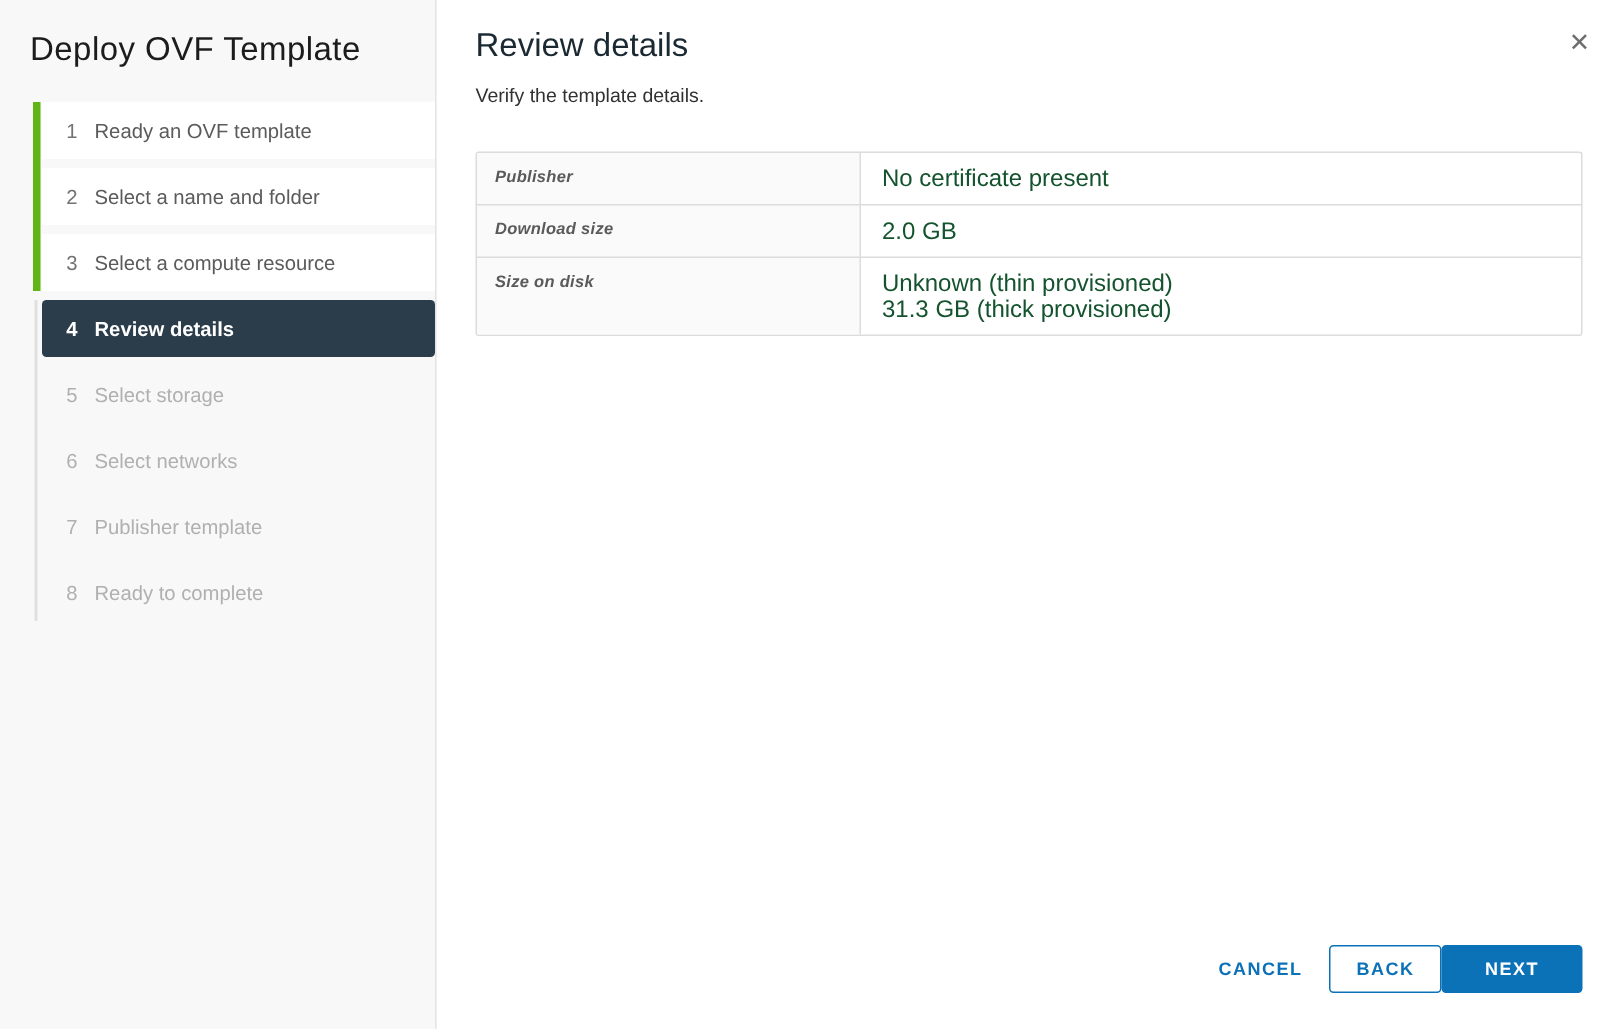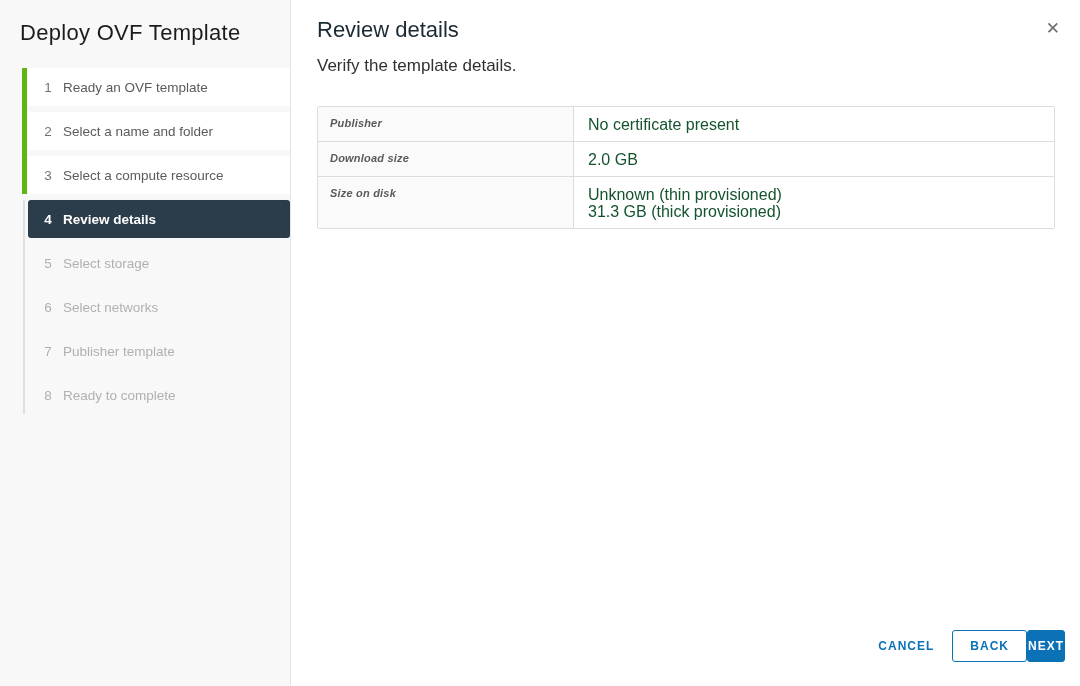--- a/index.html
+++ b/index.html
@@ -99,21 +99,21 @@
   }
   .page-title {
     margin: 0;
     font-size: 22px;
     line-height: 26px;
     font-weight: 400;
     color: #1b2a32;
   }
   .page-subtitle {
     margin: 13px 0 16px 0;
-    font-size: 17px;
+    font-size: 13px;
     color: #313131;
   }
   .details-table {
     margin-top: 30px;
     width: 738px;
     border: 1px solid #dcdcdc;
     border-spacing: 0;
     border-collapse: separate;
     border-radius: 2px;
   }
@@ -133,21 +133,21 @@
   .cell-value {
     font-size: 16px;
     color: #14532d;
     padding: 9px 14px 8px 14px;
   }
   .value-line { line-height: 17px; min-height: 15px; }
 
   
   .footer {
     position: absolute;
-    right: 16px; bottom: 24px;
+    right: 26px; bottom: 24px;
     display: flex;
   }
   .btn {
     font-family: "Liberation Sans", sans-serif;
     font-size: 12px;
     font-weight: bold;
     letter-spacing: 1px;
     height: 32px;
     border-radius: 3px;
     cursor: pointer;
@@ -162,21 +162,21 @@
   .btn-outline {
     background: #ffffff;
     border: 1px solid #0C72B8;
     color: #0C72B8;
     padding: 0 17px;
   }
   .btn-primary {
     background: #0C72B8;
     border: 1px solid #0C72B8;
     color: #ffffff;
-    padding: 0 0;
+    padding: 0 28px;
   }
 </style>
 </head>
 <body>
 
 <div class="dialog">
 
   <aside class="sidebar">
     <h1 class="sidebar-title">Deploy OVF Template</h1>
     <nav class="steps">

